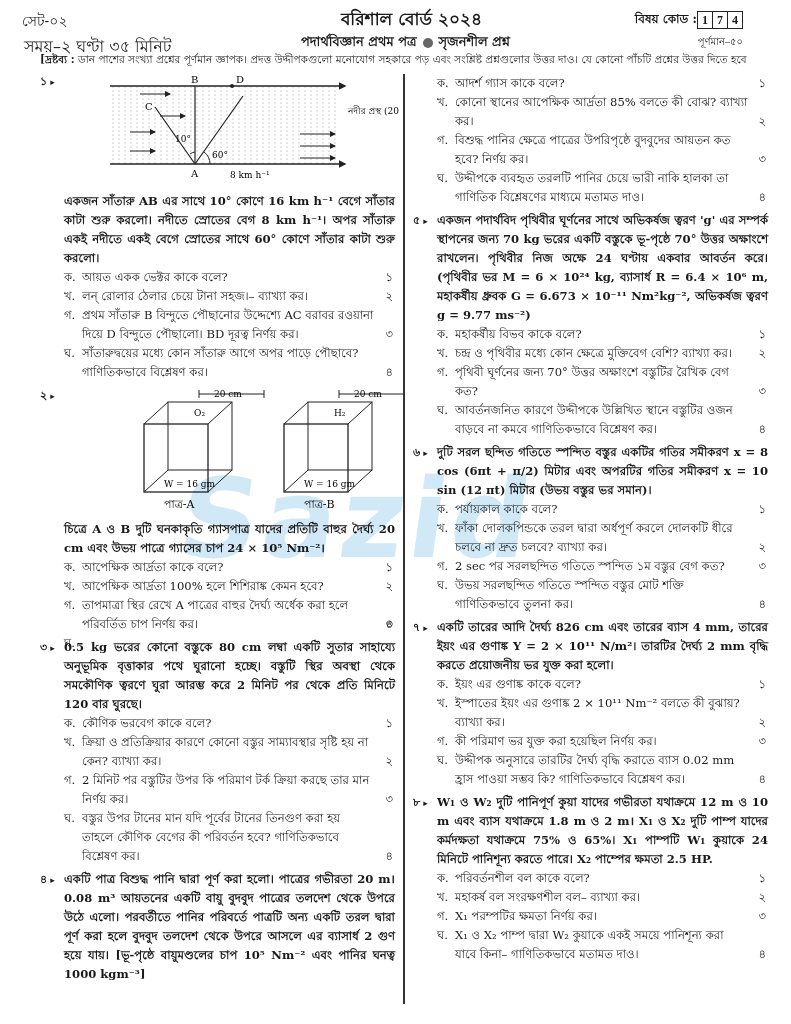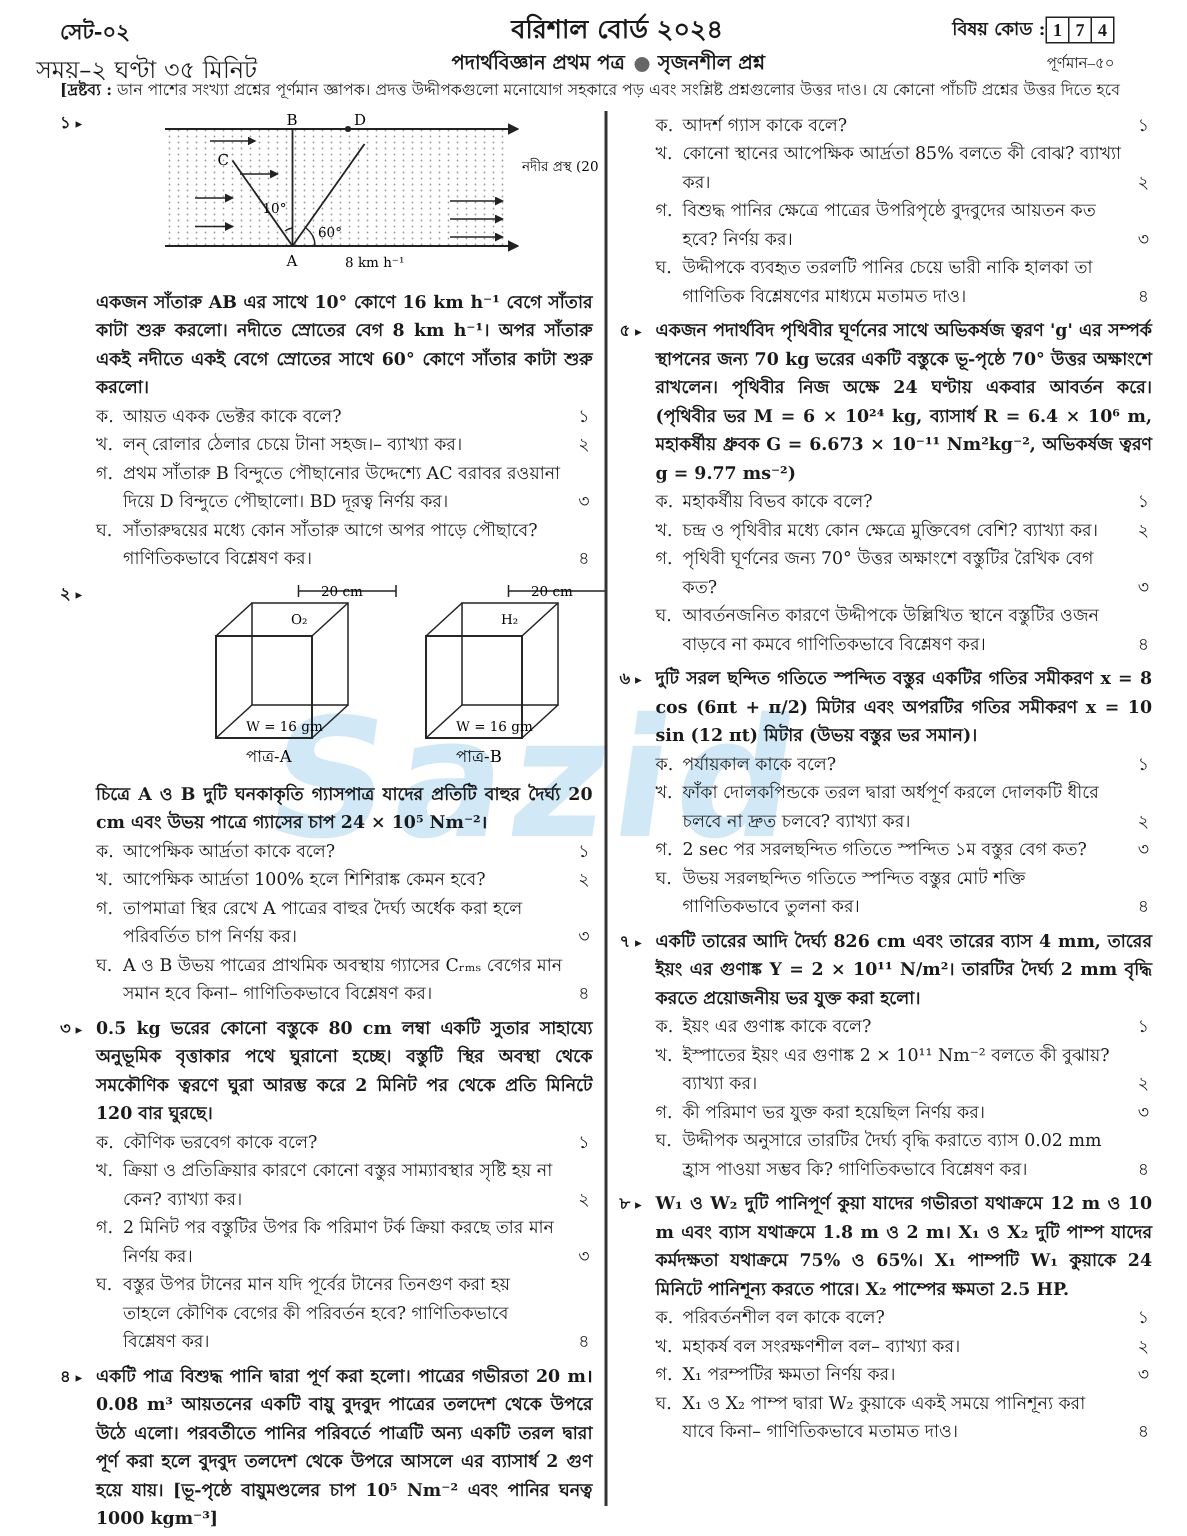--- a/index.html
+++ b/index.html
@@ -2,21 +2,21 @@
 <html><head>
 <meta charset="utf-8">
 <style>
   html, body { margin: 0; padding: 0; background: #ffffff; }
   body {
     width: 791px; height: 1024px; position: relative; overflow: hidden;
     font-family: "DejaVu Serif", "Liberation Serif", serif;
     color: #1a1a1a;
   }
   .hdr-top { position: absolute; left: 0; right: 0; top: 6px; height: 22px; }
-  .set-label { position: absolute; left: 40px; top: 4px; font-size: 14px; font-weight: bold; }
+  .set-label { position: absolute; left: 22px; top: 4px; font-size: 14px; font-weight: normal; }
   .board-title { position: absolute; left: 0; right: 0; top: 0; text-align: center; font-size: 17px; font-weight: bold; padding-left: 32px; }
   .subject-code { position: absolute; right: 48px; top: 4px; font-size: 12px; font-weight: bold; display: flex; align-items: center; gap: 0; }
   .code-box { display: flex; border: 1px solid #222; }
   .code-box span { width: 14px; height: 16px; display: flex; align-items: center; justify-content: center; font-size: 12px; font-family: "Liberation Serif", serif; border-right: 1px solid #222; }
   .code-box span:last-child { border-right: none; }
   .hdr-sub { position: absolute; left: 0; right: 0; top: 32px; height: 18px; }
   .time-label { position: absolute; left: 24px; top: 2px; font-size: 16px; }
   .paper-title { position: absolute; left: 0; right: 0; top: 0; text-align: center; font-size: 13px; font-weight: bold; padding-left: 20px; }
   .paper-title .dot { display: inline-block; width: 10px; height: 10px; border-radius: 50%; background: #666; margin: 0 6px; vertical-align: middle; }
   .marks-label { position: absolute; right: 48px; top: 2px; font-size: 10px; font-family: Liberation Serif, serif; }
@@ -146,21 +146,21 @@
         <text x="90" y="9" font-size="9">20 cm</text>
         <text x="70" y="28" font-size="9">H₂</text>
         <text x="40" y="99" font-size="9">W = 16 gm</text>
         <text x="40" y="120" font-size="11">পাত্র-B</text>
       </g>
     </svg>
     <div class="stem">চিত্রে A ও B দুটি ঘনকাকৃতি গ্যাসপাত্র যাদের প্রতিটি বাহুর দৈর্ঘ্য 20 cm এবং উভয় পাত্রে গ্যাসের চাপ 24 × 10⁵ Nm⁻²।</div>
     <div class="sub"><span class="lbl">ক.</span><span>আপেক্ষিক আর্দ্রতা কাকে বলে?</span><span class="mk">১</span></div>
     <div class="sub"><span class="lbl">খ.</span><span>আপেক্ষিক আর্দ্রতা 100% হলে শিশিরাঙ্ক কেমন হবে?</span><span class="mk">২</span></div>
     <div class="sub"><span class="lbl">গ.</span><span>তাপমাত্রা স্থির রেখে A পাত্রের বাহুর দৈর্ঘ্য অর্ধেক করা হলে পরিবর্তিত চাপ নির্ণয় কর।</span><span class="mk">৩</span></div>
-    <div class="sub"><span class="lbl">ঘ.</span><span>A ও B উভয় পাত্রের প্রাথমিক অবস্থায় গ্যাসের Cᵣₘₛ বেগের মান সমান হবে কিনা– গাণিতিকভাবে বিশ্লেষণ কর।</span><span class="mk">৪</span></div>
+    <div class="sub"><span class="lbl">ঘ.</span><span class="mk">৪</span></div>
   </div>
 
   <div class="q" style="margin-top:4px">
     <span class="qnum">৩</span>
     <div class="stem">0.5 kg ভরের কোনো বস্তুকে 80 cm লম্বা একটি সুতার সাহায্যে অনুভূমিক বৃত্তাকার পথে ঘুরানো হচ্ছে। বস্তুটি স্থির অবস্থা থেকে সমকৌণিক ত্বরণে ঘুরা আরম্ভ করে 2 মিনিট পর থেকে প্রতি মিনিটে 120 বার ঘুরছে।</div>
     <div class="sub"><span class="lbl">ক.</span><span>কৌণিক ভরবেগ কাকে বলে?</span><span class="mk">১</span></div>
     <div class="sub"><span class="lbl">খ.</span><span>ক্রিয়া ও প্রতিক্রিয়ার কারণে কোনো বস্তুর সাম্যাবস্থার সৃষ্টি হয় না কেন? ব্যাখ্যা কর।</span><span class="mk">২</span></div>
     <div class="sub"><span class="lbl">গ.</span><span>2 মিনিট পর বস্তুটির উপর কি পরিমাণ টর্ক ক্রিয়া করছে তার মান নির্ণয় কর।</span><span class="mk">৩</span></div>
     <div class="sub"><span class="lbl">ঘ.</span><span>বস্তুর উপর টানের মান যদি পূর্বের টানের তিনগুণ করা হয় তাহলে কৌণিক বেগের কী পরিবর্তন হবে? গাণিতিকভাবে বিশ্লেষণ কর।</span><span class="mk">৪</span></div>
   </div>

